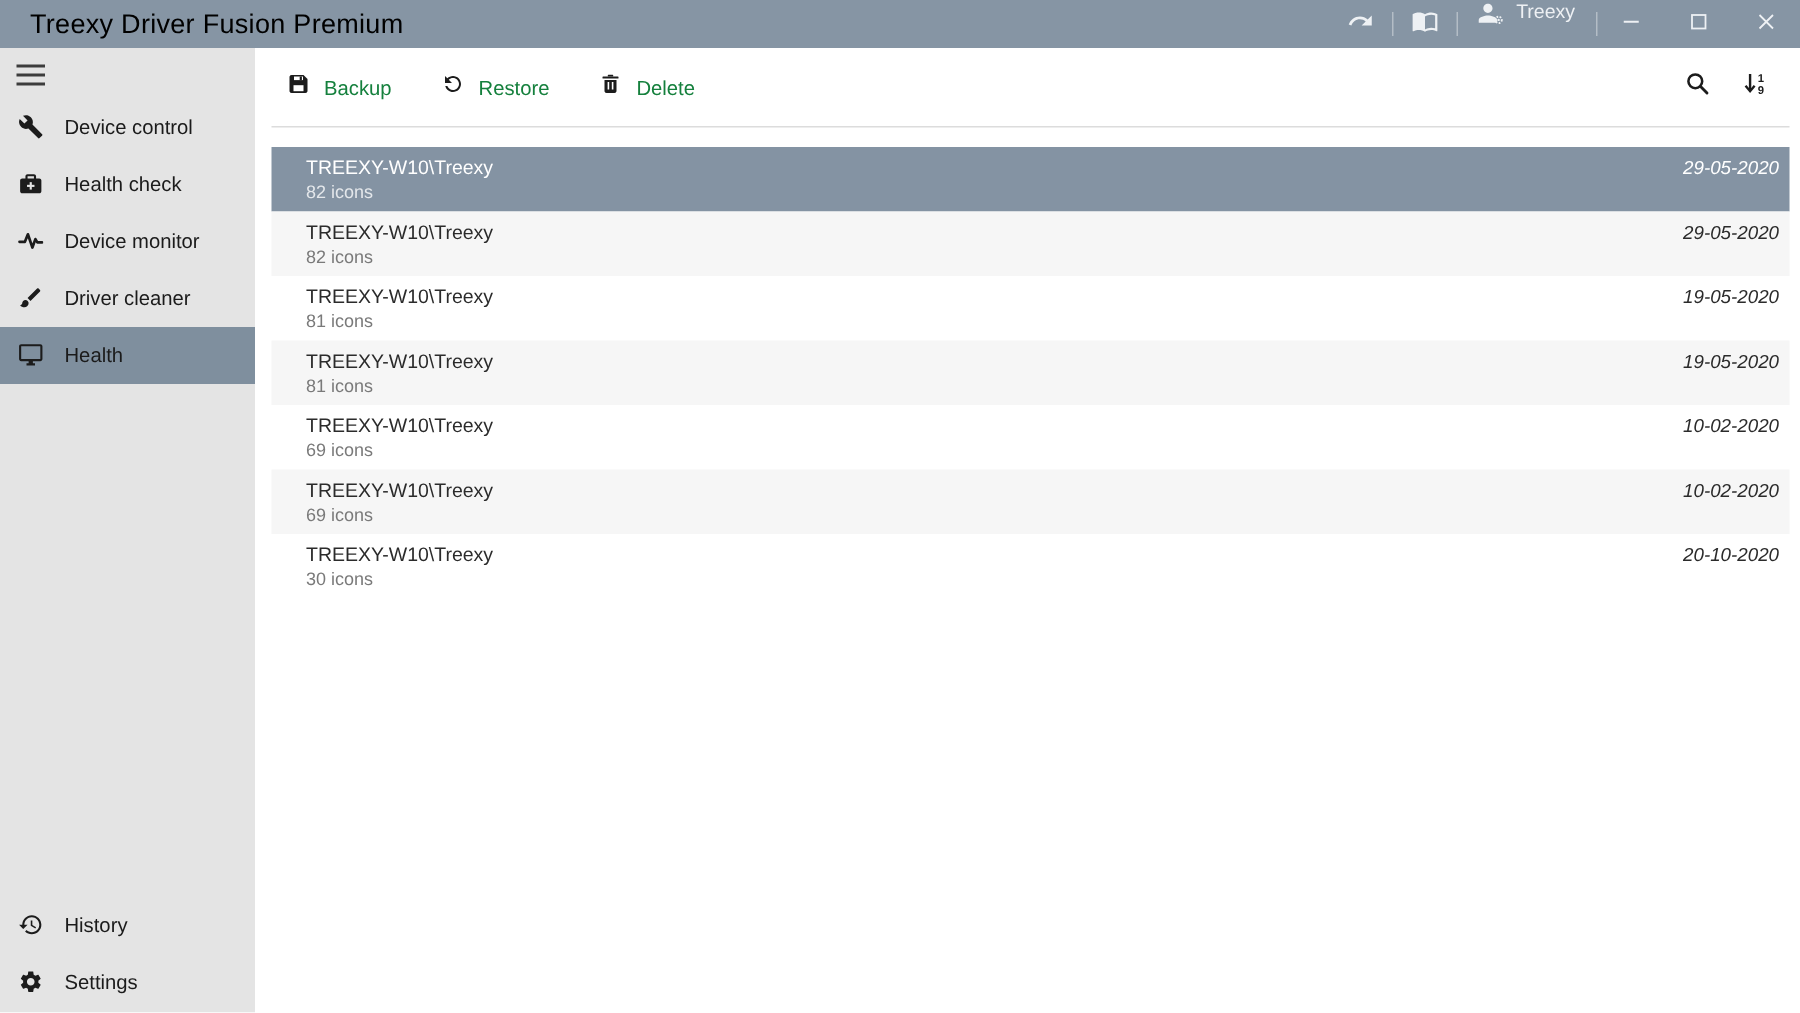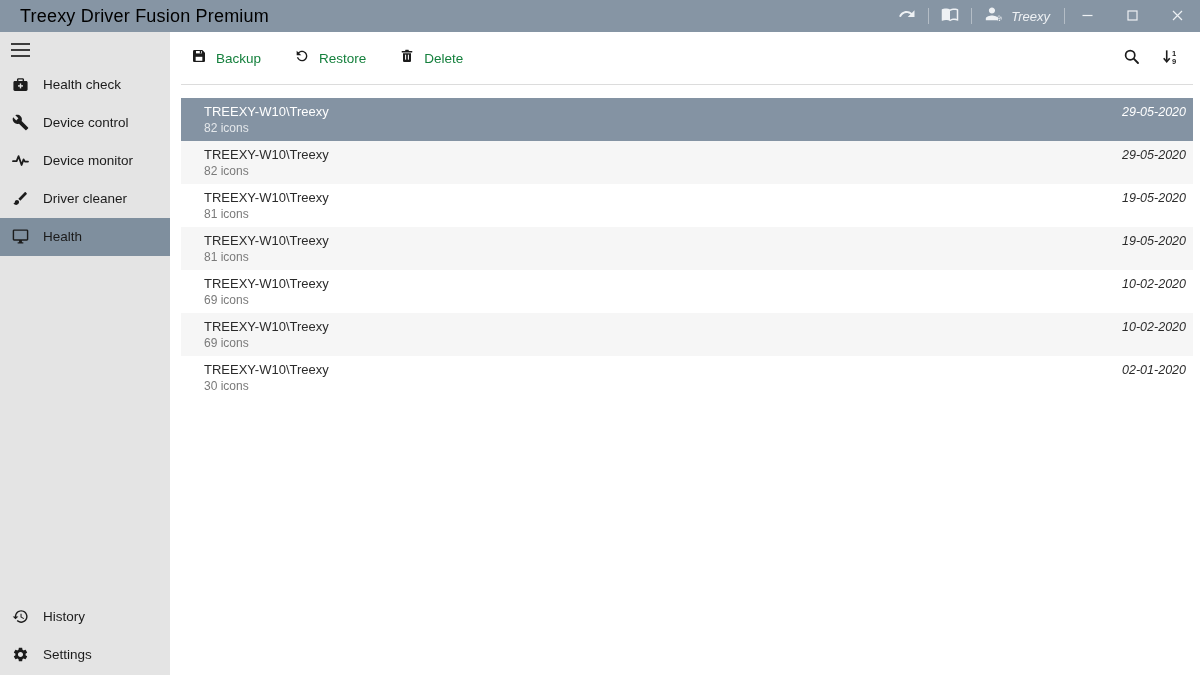--- a/index.html
+++ b/index.html
@@ -22,21 +22,21 @@
   .titlebar-title {
     margin-left: 20px; font-size: 18px; letter-spacing: .2px;
     color: #000000; flex: 0 0 auto;
   }
   .titlebar-spacer { flex: 1 1 auto; }
   .tb-iconbtn {
     height: 32px; padding: 0 12px; display: flex; align-items: center; justify-content: center;
     cursor: default;
   }
   .tb-divider { width: 1px; height: 16px; background: rgba(255,255,255,.38); flex: 0 0 auto; }
-  .tb-account { display: flex; align-items: center; gap: 7px; padding: 0 14px 0 12px; height: 32px; font-style: italic; }
+  .tb-account { display: flex; align-items: flex-start; gap: 7px; padding: 0 14px 0 12px; height: 32px; }
   .tb-account-label { font-size: 13px; color: #eef1f4; }
   .win-btn {
     width: 45px; height: 32px; display: flex; align-items: center; justify-content: center;
   }
 
   
   .sidebar {
     position: absolute; left: 0; top: 32px; width: 170px; height: 643px;
     background: #e4e4e4;
   }
@@ -149,35 +149,35 @@
   <div class="sidebar">
     <div class="hamburger">
       <span>
         <div class="bar"></div><div class="bar"></div><div class="bar"></div>
       </span>
     </div>
 
     <div class="side-item">
       <span class="side-icon">
         <svg width="17" height="17" viewBox="0 0 24 24">
+            <path fill="#1c1c1c" d="M22.7 19l-9.1-9.1c.9-2.3.4-5-1.5-6.9-2-2-5-2.4-7.4-1.3L9 6 6 9 1.6 4.7C.4 7.1.9 10.1 2.9 12.1c1.9 1.9 4.6 2.4 6.9 1.5l9.1 9.1c.4.4 1 .4 1.4 0l2.3-2.3c.5-.4.5-1.1.1-1.4z"></path>
+          </svg>
+      </span>
+      <span class="lbl">Device control</span>
+    </div>
+
+    <div class="side-item">
+      <span class="side-icon">
+        <svg width="17" height="17" viewBox="0 0 24 24">
           <path fill="#1c1c1c" d="M20 7h-3V5c0-1.1-.9-2-2-2H9c-1.1 0-2 .9-2 2v2H4c-1.1 0-2 .9-2 2v10c0 1.1.9 2 2 2h16c1.1 0 2-.9 2-2V9c0-1.1-.9-2-2-2zM9 5h6v2H9V5z"></path>
           <rect x="11" y="10.5" width="2" height="7" fill="#e4e4e4"></rect>
           <rect x="8.5" y="13" width="7" height="2" fill="#e4e4e4"></rect>
         </svg>
       </span>
       <span class="lbl">Health check</span>
-    </div>
-
-    <div class="side-item">
-      <span class="side-icon">
-        <svg width="17" height="17" viewBox="0 0 24 24">
-            <path fill="#1c1c1c" d="M22.7 19l-9.1-9.1c.9-2.3.4-5-1.5-6.9-2-2-5-2.4-7.4-1.3L9 6 6 9 1.6 4.7C.4 7.1.9 10.1 2.9 12.1c1.9 1.9 4.6 2.4 6.9 1.5l9.1 9.1c.4.4 1 .4 1.4 0l2.3-2.3c.5-.4.5-1.1.1-1.4z"></path>
-          </svg>
-      </span>
-      <span class="lbl">Device control</span>
     </div>
 
     <div class="side-item">
       <span class="side-icon">
         <svg width="17" height="17" viewBox="0 0 17 17">
             <polyline points="1,9.2 4.6,9.2 6.6,4.2 9.6,13 11.6,7.4 12.9,9.6 16,9.6" fill="none" stroke="#1c1c1c" stroke-width="1.8" stroke-linejoin="round" stroke-linecap="round"></polyline>
           </svg>
       </span>
       <span class="lbl">Device monitor</span>
     </div>
@@ -311,18 +311,18 @@
         <div class="date">10-02-2020</div>
       </div>
       <div class="row alt">
         <div class="title">TREEXY-W10\Treexy</div>
         <div class="subtitle">69 icons</div>
         <div class="date">10-02-2020</div>
       </div>
       <div class="row">
         <div class="title">TREEXY-W10\Treexy</div>
         <div class="subtitle">30 icons</div>
-        <div class="date">02-01-2020</div>
+        <div class="date">20-10-2020</div>
       </div>
     </div>
 
   </div>
 </div>
 
 </body></html>

